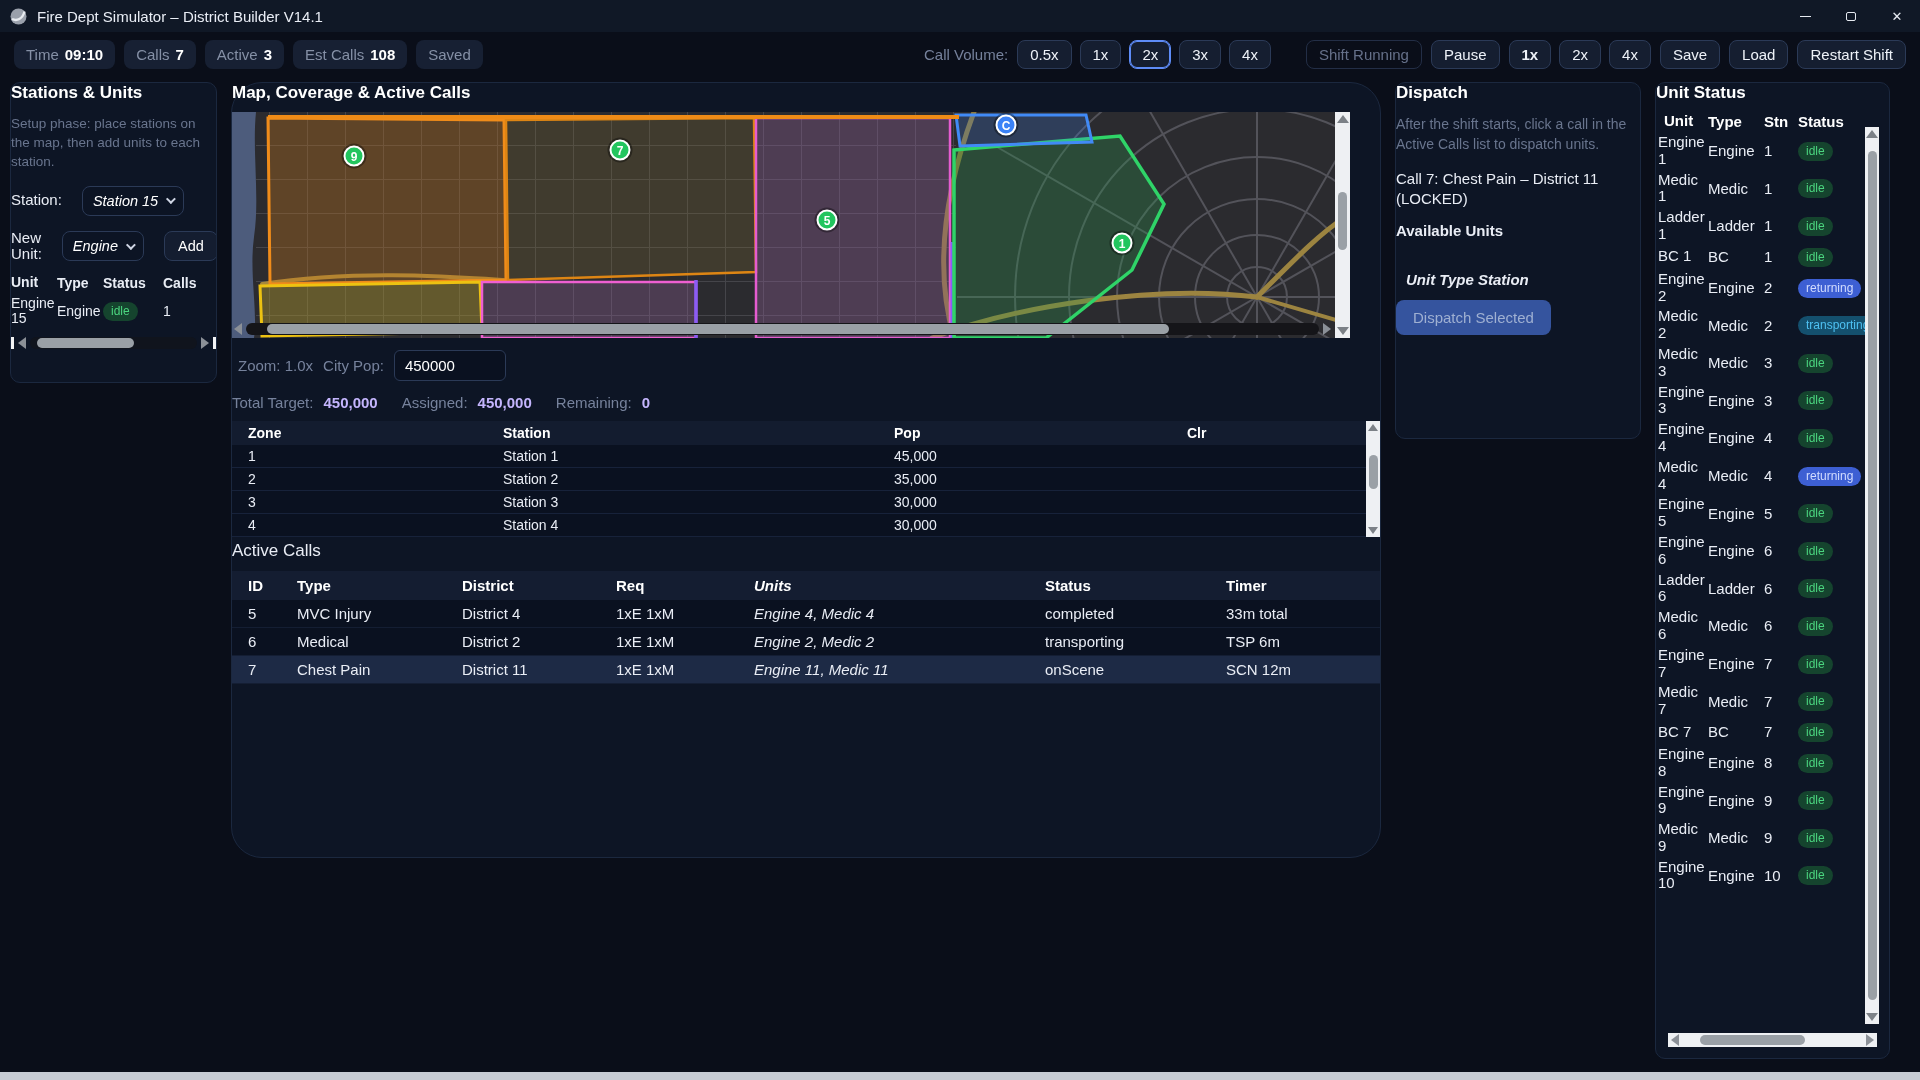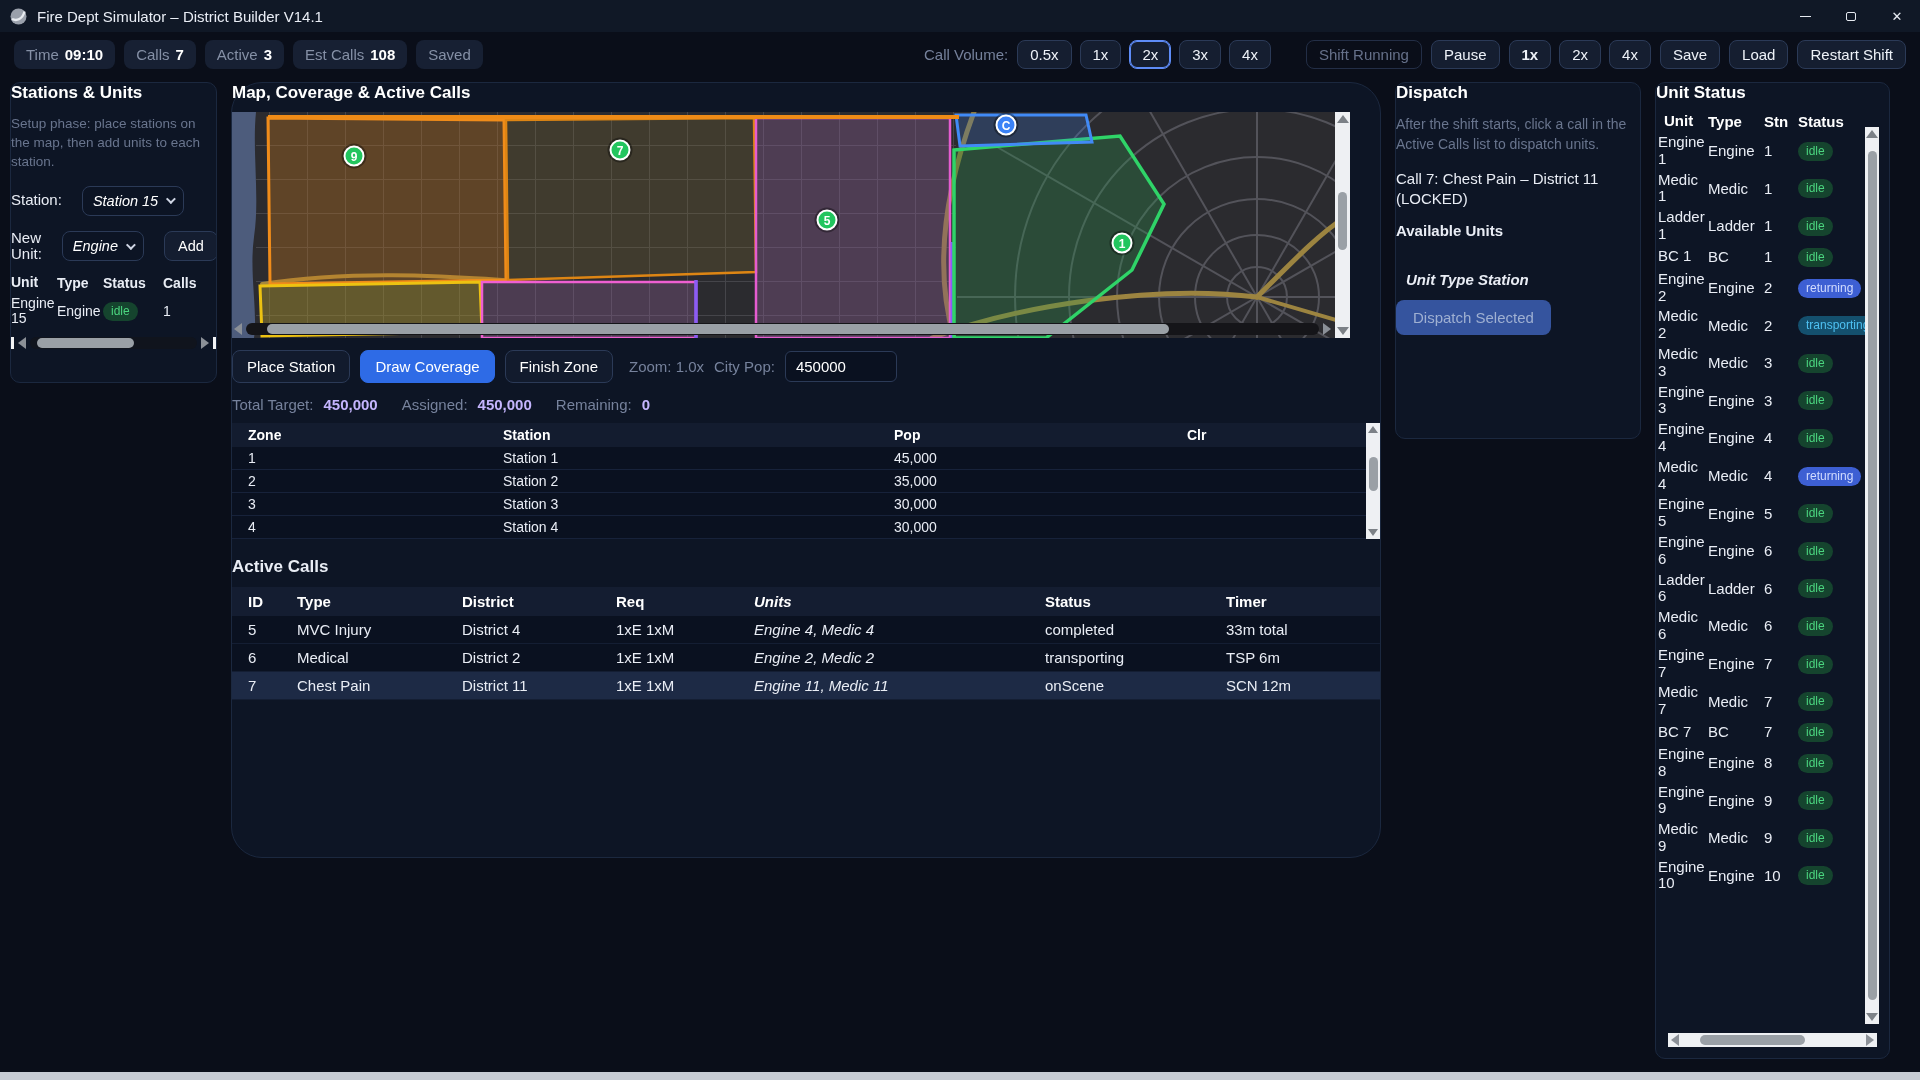--- a/index.html
+++ b/index.html
@@ -89,21 +89,21 @@
 .zone-table{margin-top:10px;position:relative;padding-right:14px;}
 .zt-head{display:flex;background:#131c2f;font-weight:bold;font-size:14px;padding:4px 0;color:#fff;}
 .zt-row{display:flex;font-size:14px;padding:3px 0;background:#0a1120;border-bottom:1px solid #17223a;}
 .zt-c0{width:271px;padding-left:16px;}
 .zt-c1{width:391px;}
 .zt-c2{width:293px;}
 .zt-c3{flex:1;}
 .zt-vscroll{right:0;top:0;bottom:0;width:14px;}
 
 
-.ac-title{font-size:17px;font-weight:bold;margin-top:18px;}
+.ac-title{font-size:17px;font-weight:normal;margin-top:4px;}
 .ac-table{margin-top:10px;}
 .ac-head{display:flex;background:#141d31;font-weight:bold;font-size:15px;padding:6px 0;color:#fff;}
 .ac-row{display:flex;font-size:15px;padding:5px 0;background:#0a1120;border-bottom:1px solid #141e33;}
 .ac-row.selected{background:#1d2a45;}
 .ac-c0{width:65px;padding-left:16px;}
 .ac-c1{width:165px;}
 .ac-c2{width:154px;}
 .ac-c3{width:138px;}
 .ac-c4{width:291px;font-style:italic;}
 .ac-c5{width:181px;}
@@ -303,25 +303,20 @@
         <div class="arr arr-right" style="margin-left:4px;"></div>
       </div>
     <div class="marker marker-green" style="left: 122px; top: 44px;">9</div>
         <div class="marker marker-green" style="left: 388px; top: 38px;">7</div>
         <div class="marker marker-green" style="left: 595px; top: 108px;">5</div>
         <div class="marker marker-blue" style="left: 774px; top: 13px;">C</div>
         <div class="marker marker-green" style="left: 890px; top: 131px;">1</div>
       </div>
 
     <div class="controls-row">
-      <div style="display:flex;gap:10px;">
-          <button class="map-btn">Place Station</button>
-          <button class="map-btn active">Draw Coverage</button>
-          <button class="map-btn">Finish Zone</button>
-        </div>
       <span class="dim-label" style="margin-left:6px;"><span>Zoom:</span> <span>1.0x</span></span>
       <span class="dim-label">City Pop:</span>
       <input class="pop-input" value="450000" style="">
     </div>
 
     <div class="totals-row">
       <span class="lab">Total Target:</span>
         <b>450,000</b>
       <span class="lab">Assigned:</span>
         <b>450,000</b>

